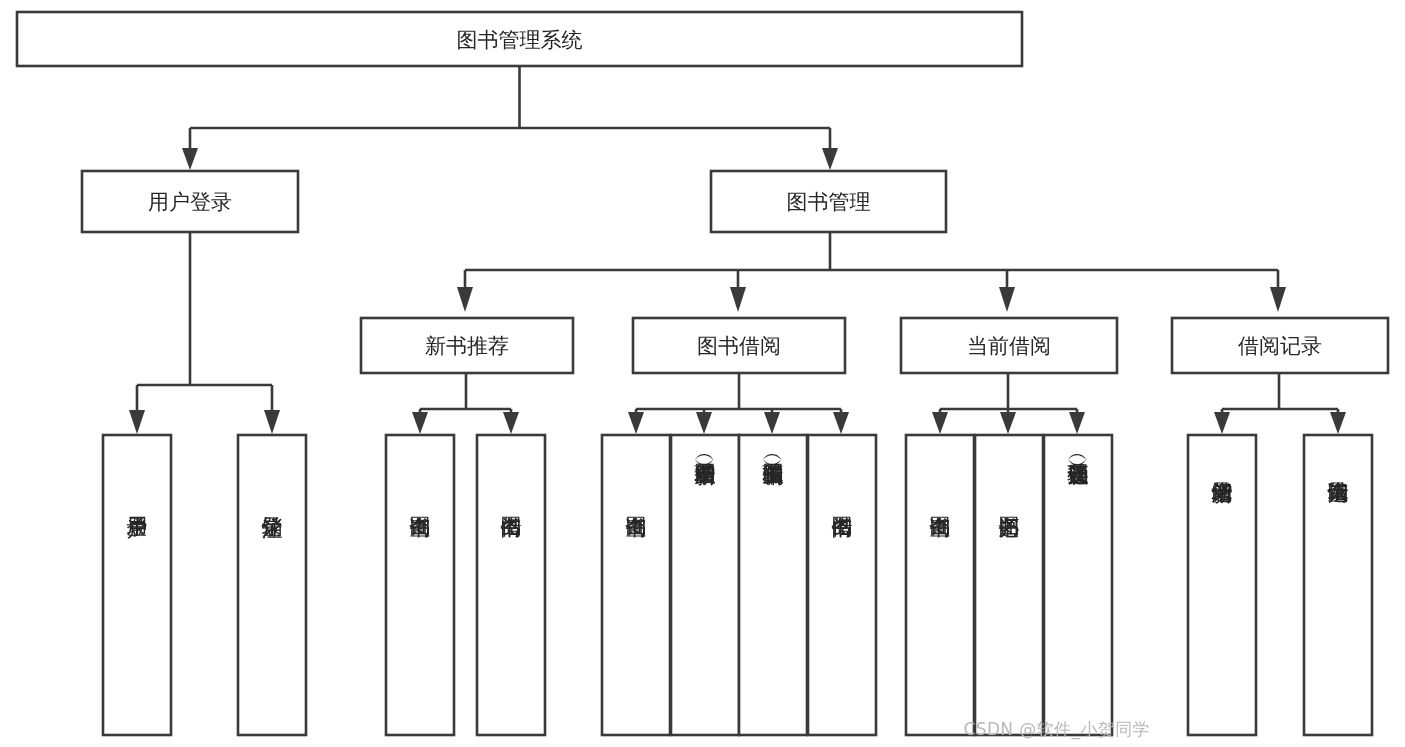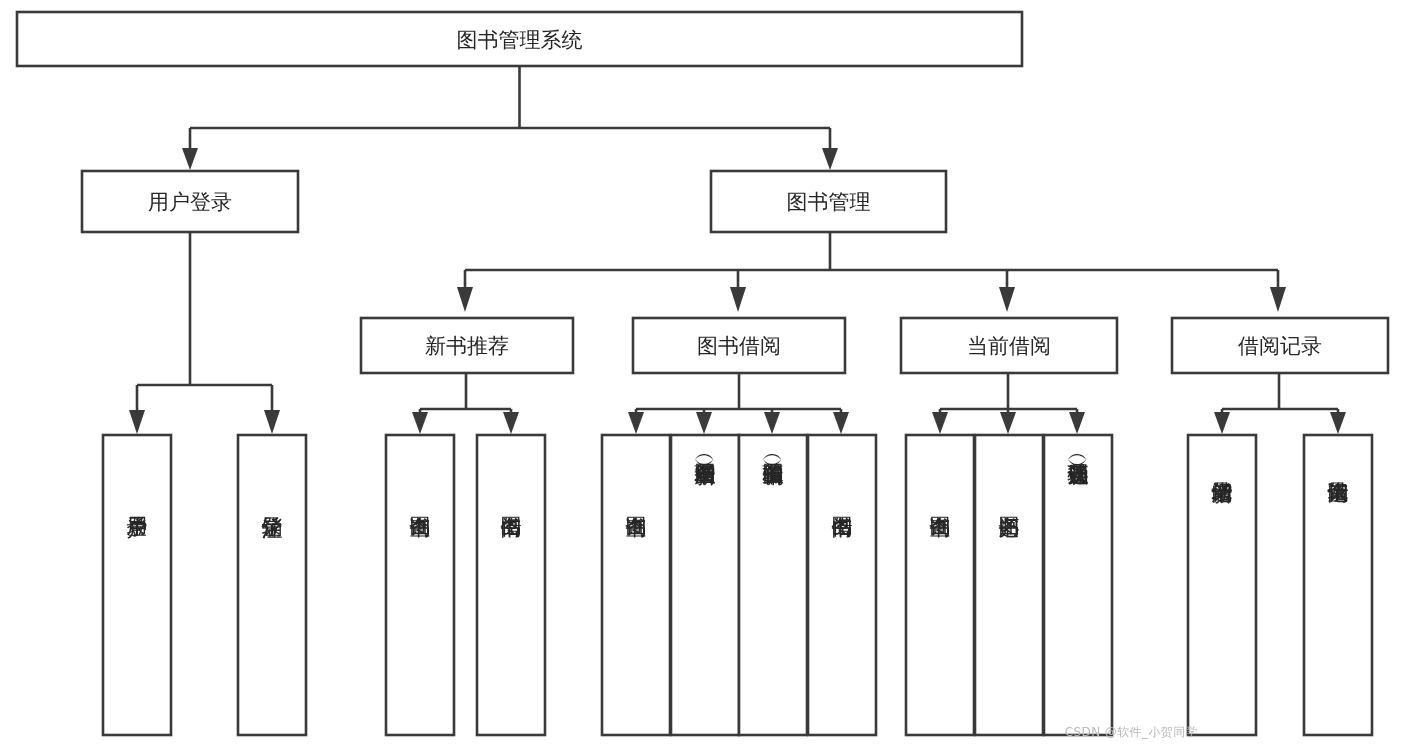--- a/index.html
+++ b/index.html
@@ -11,21 +11,20 @@
     width: 1405px;
     height: 747px;
     font-family: "DejaVu Sans", "Liberation Sans", sans-serif;
     overflow: hidden;
     position: relative;
   }
   #diagram-root {
     position: relative;
     width: 1160px;
     height: 747px;
-    padding-left: 48px;
   }
   svg.flow {
     position: absolute;
     top: 0;
     left: 0;
     width: 1405px;
     height: 747px;
   }
   .node-rect {
     fill: #ffffff;
@@ -55,21 +54,21 @@
     font-size: 21px;
     text-anchor: middle;
     writing-mode: tb;
     glyph-orientation-vertical: 0;
   }
   .watermark {
     position: absolute;
     right: 10px;
     bottom: 6px;
     font-family: "DejaVu Sans", "Liberation Sans", sans-serif;
-    font-size: 12px;
+    font-size: 17px;
     color: #b9b9b9;
     white-space: nowrap;
     letter-spacing: 0.4px;
   }
 </style>
 </head>
 <body>
 
 <div id="diagram-root">
 

